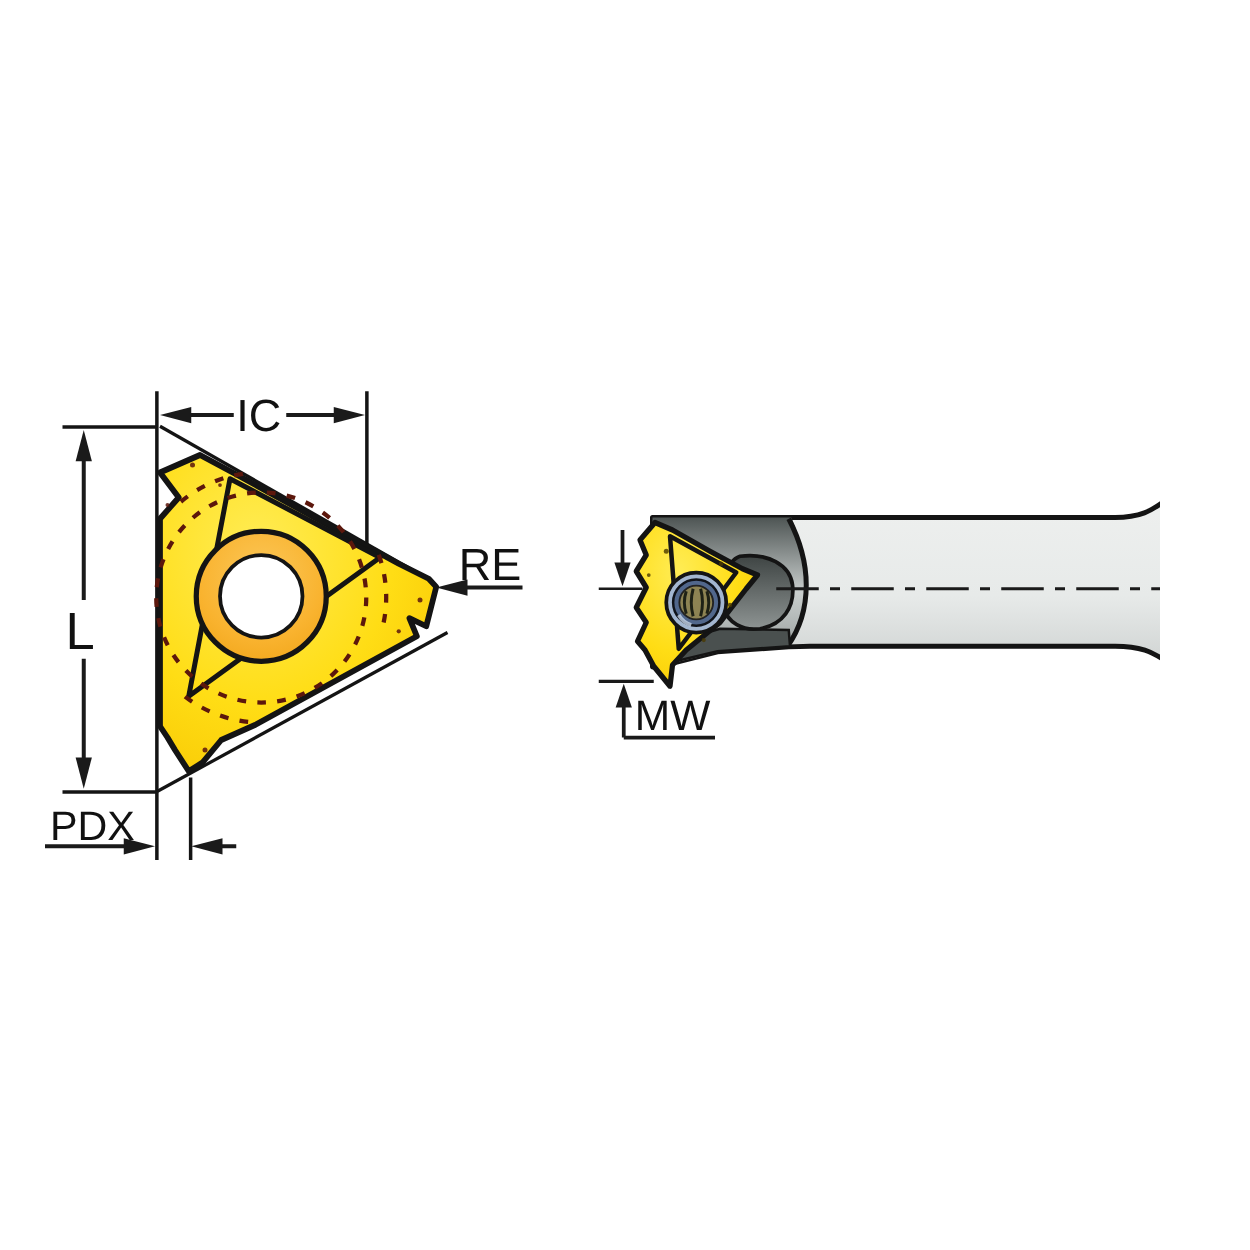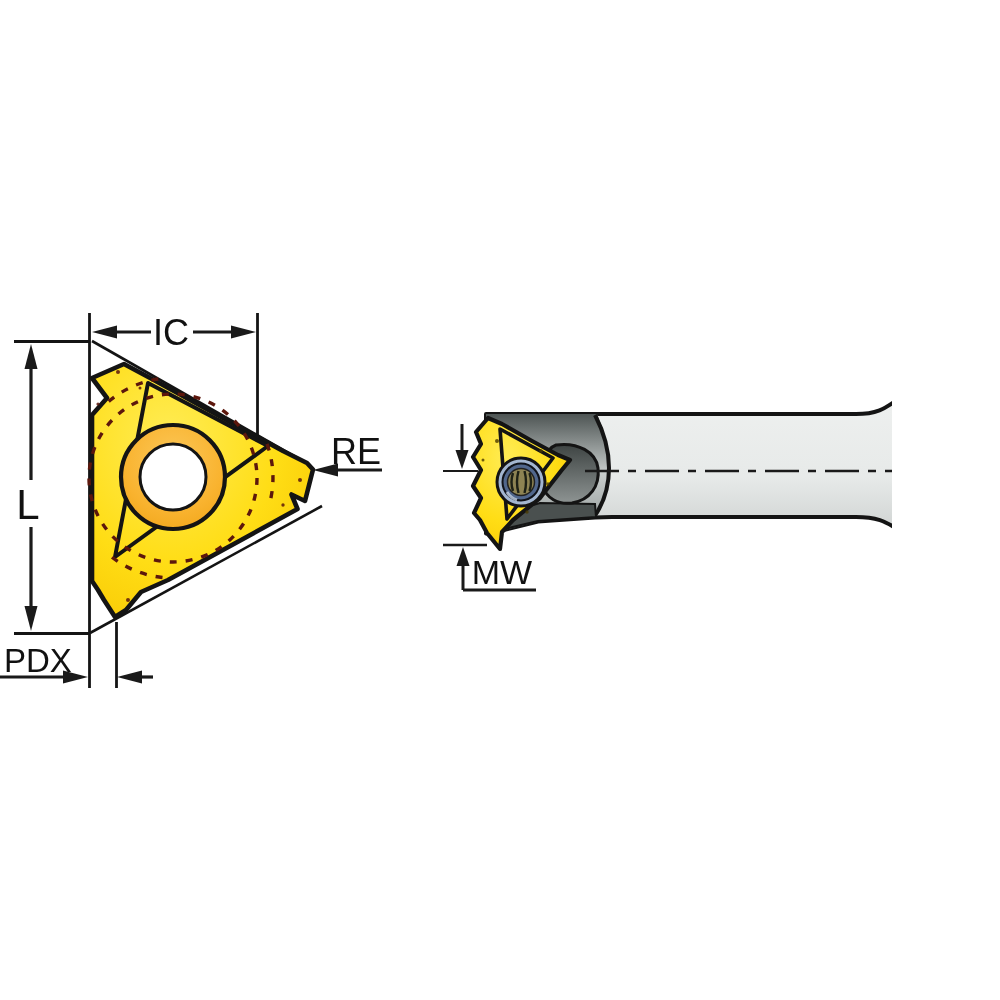--- a/index.html
+++ b/index.html
@@ -1,16 +1,16 @@
 <!DOCTYPE html>
 <html><head>
 <meta charset="utf-8">
 <style>
   html,body{margin:0;padding:0;background:#ffffff;}
-  .stage{width:892px;height:1000px;position:relative;background:#fff;overflow:hidden;}
+  .stage{width:892px;height:1000px;position:relative;background:#fff;overflow:hidden;margin-left:36px;}
   svg{display:block;}
   .dim-text{font-family:"Liberation Sans","DejaVu Sans",sans-serif;fill:#111111;}
 </style>
 </head>
 <body>
 
 <div class="stage">
 <svg width="1000" height="1000" viewBox="0 0 1000 1000">
   <defs>
     <radialGradient id="gradInsert" cx="0.35" cy="0.3" r="0.9">

